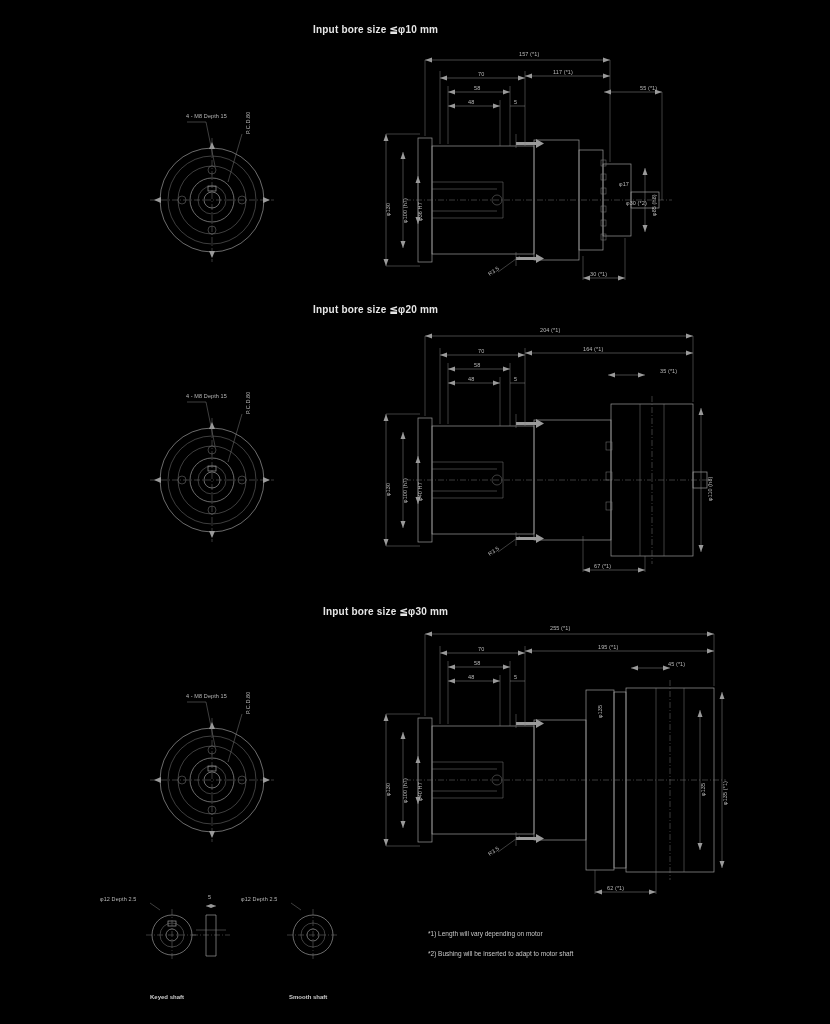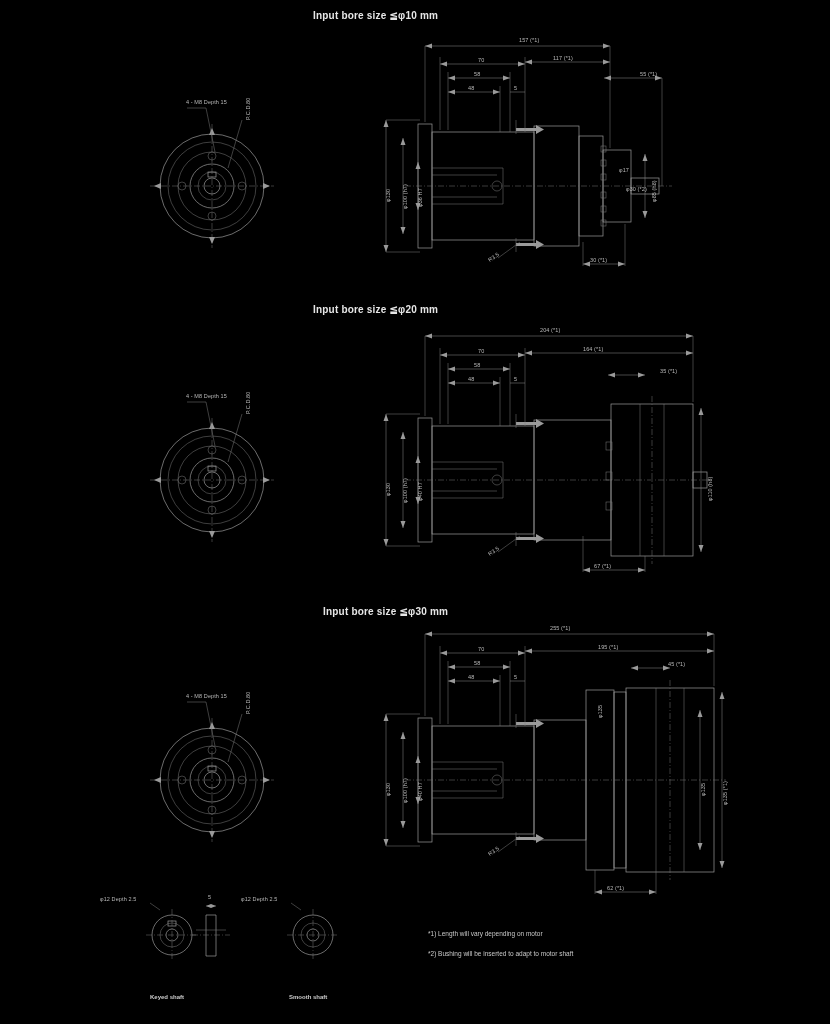--- a/index.html
+++ b/index.html
@@ -19,21 +19,21 @@
   .cl{stroke:#777;stroke-width:.5;fill:none;stroke-dasharray:6 2 1 2;}
   .dim{stroke:#8e8e8e;stroke-width:.5;fill:none;}
   .arrw{fill:#9a9a9a;}
   .sld{fill:#9a9a9a;}
 </style>
 </head>
 <body>
 
 <div class="sheet">
 
-  <div class="sec" style="left:0;top:2px;width:740px;height:290px;">
+  <div class="sec" style="left:0;top:16px;width:740px;height:290px;">
     <div class="sec-title" style="position:absolute;left:313px;top:8px;">Input bore size   ≦φ10 mm</div>
 
     <svg width="830" height="290">
 
       <g>
         <circle class="ln" cx="212" cy="184" r="52"></circle>
         <circle class="thin" cx="212" cy="184" r="44"></circle>
         <circle class="thin" cx="212" cy="184" r="34"></circle>
         <circle class="ln" cx="212" cy="184" r="22"></circle>
         <circle class="thin" cx="212" cy="184" r="14"></circle>

